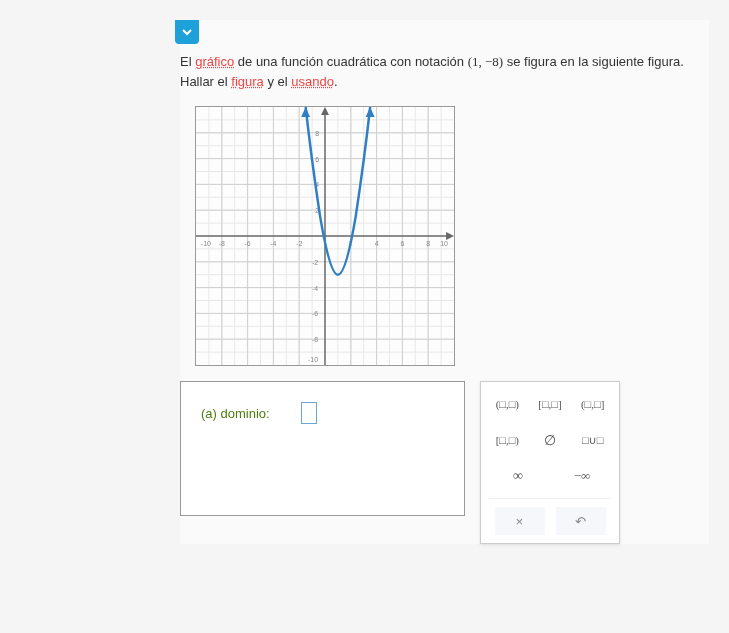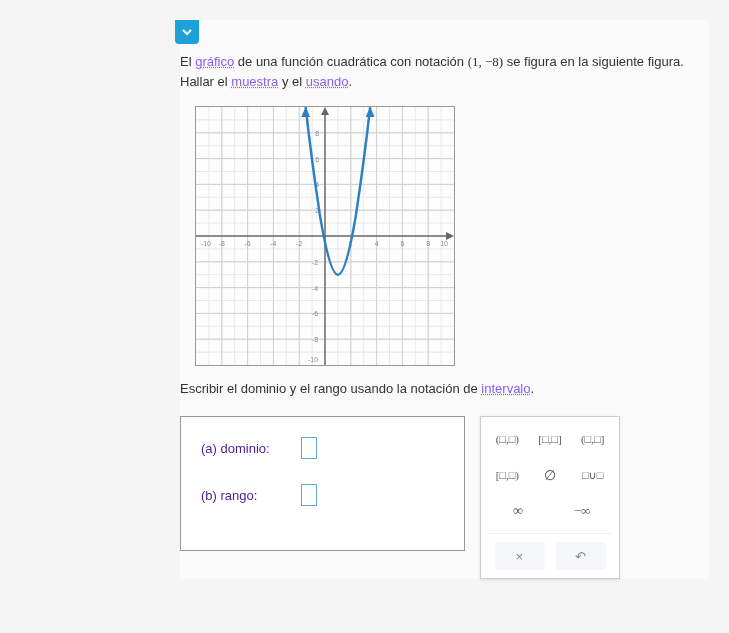--- a/index.html
+++ b/index.html
@@ -1,27 +1,27 @@
 <!DOCTYPE html>
 <html><head>
 <meta charset="utf-8">
 <style>
 * { box-sizing: border-box; margin: 0; padding: 0; }
 body { font-family: Arial, sans-serif; background: #f5f5f5; padding: 20px 20px 20px 180px; width: 729px; }
 .content { background: #fafafa; }
 .question-text { font-size: 13px; color: #333; margin-bottom: 15px; line-height: 1.5; }
-.link-term { color: #8b5cf6; text-decoration: underline dotted; cursor: help; }
+.link-term { color: #ef4444; text-decoration: underline dotted; cursor: help; }
 .vertex { font-family: serif; }
 .graph-box { border: 1px solid #999; width: 260px; height: 260px; background: #fdfdfd; margin: 0 0 15px 15px; position: relative; }
 .graph-svg { width: 100%; height: 100%; }
 .instruction { font-size: 13px; color: #333; margin-bottom: 20px; }
 .answer-row { display: flex; gap: 15px; align-items: flex-start; }
 .answer-box { border: 1px solid #999; width: 285px; height: 135px; padding: 20px; background: #fff; }
 .answer-line { display: flex; align-items: center; margin-bottom: 25px; font-size: 13px; }
-.answer-label { width: 100px; color: #4c1d95; }
+.answer-label { width: 100px; color: #4d7c0f; }
 .answer-input { width: 16px; height: 22px; border: 1px solid #6aa7d6; background: #fff; }
 .palette { border: 1px solid #ccc; width: 140px; background: #fff; box-shadow: 0 1px 3px rgba(0,0,0,0.1); padding: 8px; }
 .palette-row { display: flex; gap: 6px; margin-bottom: 8px; justify-content: space-around; }
 .pbtn { width: 36px; height: 28px; background: #fff; border: none; font-size: 11px; color: #555; cursor: pointer; display: flex; align-items: center; justify-content: center; font-family: serif; }
 .pbtn.wide { width: 56px; }
 .palette-footer { display: flex; justify-content: space-around; border-top: 1px solid #eee; padding-top: 8px; margin-top: 4px; }
 .footbtn { width: 50px; height: 28px; background: #f5f7fa; border: none; cursor: pointer; color: #888; display:flex; align-items:center; justify-content:center; }
 .chevron-box { width: 24px; height: 24px; background: #1da1d8; border-radius: 0 0 4px 4px; display: flex; align-items: center; justify-content: center; margin-left: -5px; margin-bottom: 8px; }
 </style>
 </head>
@@ -30,21 +30,21 @@
 <div class="content">
 
   <div class="chevron-box">
     <svg width="14" height="14" viewBox="0 0 14 14">
         <polyline points="3,5 7,9 11,5" stroke="#fff" stroke-width="2" fill="none"></polyline>
       </svg>
   </div>
 
   <div class="question-text">
     <span>El </span><span class="link-term">gráfico</span><span> de una función cuadrática con notación </span><span class="vertex">(1, −8)</span><span> se figura en la siguiente figura.</span><br>
-    <span>Hallar el </span><span class="link-term">muestra</span><span> y el </span><span class="link-term">usando</span><span>.</span>
+    <span>Hallar el </span><span class="link-term">figura</span><span> y el </span><span class="link-term">usando</span><span>.</span>
   </div>
 
   <div class="graph-box">
     <svg class="graph-svg" viewBox="0 0 260 260">
       <g stroke="#e8e8e8" stroke-width="1">
         <line x1="0" y1="13" x2="260" y2="13"></line>
           <line x1="0" y1="26" x2="260" y2="26"></line>
           <line x1="0" y1="39" x2="260" y2="39"></line>
           <line x1="0" y1="52" x2="260" y2="52"></line>
           <line x1="0" y1="65" x2="260" y2="65"></line>
@@ -122,32 +122,25 @@
           <text x="120" y="211">-6</text>
           <text x="120" y="237">-8</text>
         <text x="118" y="257">-10</text>
       </g>
       <path d="M 110.5 0 Q 116 50, 125 110 Q 135 169, 143 169 Q 151 169, 161 110 Q 170 50, 175.5 0" stroke="#2f7fc2" stroke-width="2.5" fill="none"></path>
       <polygon points="110.5,0 106,10 115,10" fill="#2f7fc2"></polygon>
       <polygon points="175.5,0 171,10 180,10" fill="#2f7fc2"></polygon>
     </svg>
   </div>
 
-  <div class="instruction">
-    <span>Escribir el dominio y el rango usando la notación de </span><span class="link-term">intervalo</span><span>.</span>
-  </div>
 
   <div class="answer-row">
     <div class="answer-box">
       <div class="answer-line">
         <span class="answer-label">(a)  dominio:</span>
-        <span class="answer-input"></span>
-      </div>
-      <div class="answer-line">
-        <span class="answer-label">(b)  rango:</span>
         <span class="answer-input"></span>
       </div>
     </div>
 
     <div class="palette">
       <div class="palette-row">
         <button class="pbtn">(□,□)</button>
         <button class="pbtn">[□,□]</button>
         <button class="pbtn">(□,□]</button>
       </div>

